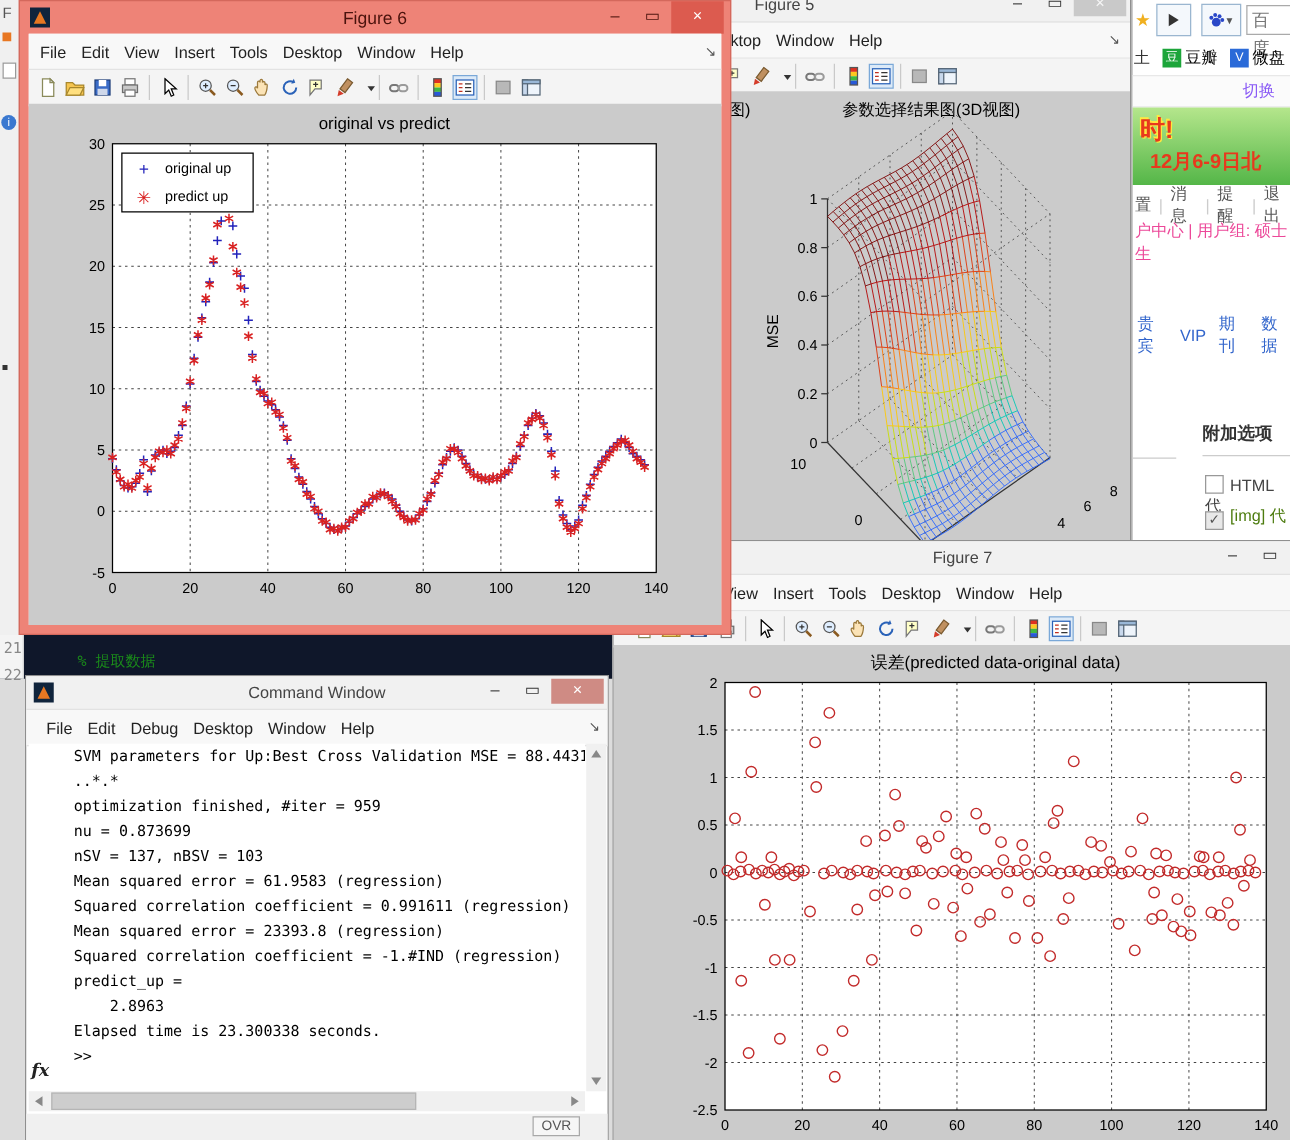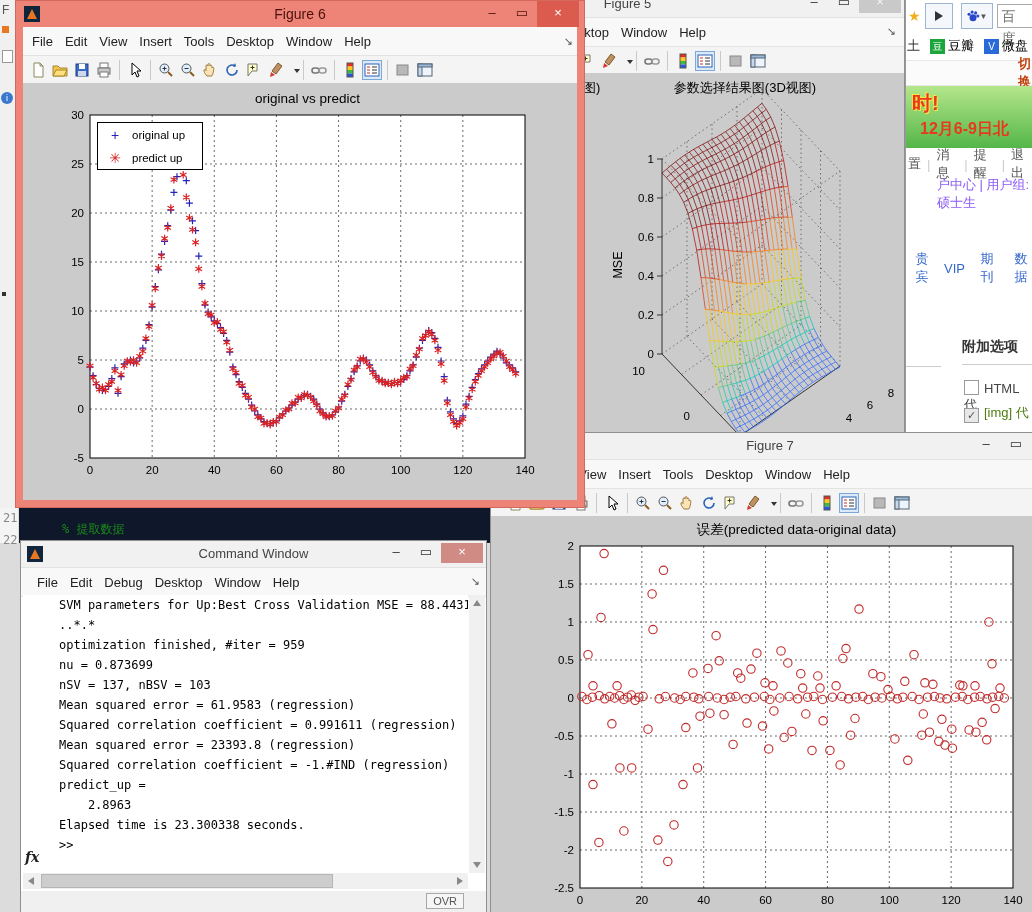--- a/index.html
+++ b/index.html
@@ -109,39 +109,39 @@
     <div class="br-row" style="top:34px;height:24px;">
       <span style="margin-left:1px;color:#333;">土</span>
       <span id="bookmarks" style="display:flex;align-items:center;">
           <span style="width: 15px; height: 15px; color: rgb(255, 255, 255); font-size: 10px; text-align: center; line-height: 15px; display: inline-block; margin-left: 10px; background: rgb(28, 165, 58);">豆</span>
           <span style="margin-left: 3px;">豆瓣</span>
           <span style="width: 15px; height: 15px; color: rgb(255, 255, 255); font-size: 10px; text-align: center; line-height: 15px; display: inline-block; margin-left: 10px; background: rgb(42, 106, 216);">V</span>
           <span style="margin-left: 3px;">微盘</span>
         </span>
     </div>
     <div class="br-row" style="top:60px;height:24px;background:#fbfbfb;border-top:1px solid #e8e8e8;border-bottom:1px solid #e8e8e8;">
-      <span style="margin-left:112px;color:#c2410c;font-weight:bold;">切换</span>
+      <span style="margin-left:88px;color:#8b5cf6;">切换</span>
     </div>
     <div class="br-banner" style="top:86px;height:62px;">
       <div class="l1" style="margin:4px 0 0 6px;">时!</div>
       <div class="l2" style="margin:2px 0 0 14px;">12月6-9日北</div>
     </div>
     <div class="br-row" style="top:152px;height:24px;color:#555;" id="navlinks">
         <span style="margin-left: 2px;">置</span>
         <span style="color: rgb(204, 204, 204); margin: 0px 6px;">|</span>
         <span>消息</span>
         <span style="color: rgb(204, 204, 204); margin: 0px 6px;">|</span>
         <span>提醒</span>
         <span style="color: rgb(204, 204, 204); margin: 0px 6px;">|</span>
         <span>退出</span>
       </div>
-    <div class="br-row" style="top:182px;height:24px;color:#8b5cf6;margin-left:29px;">
+    <div class="br-row" style="top:182px;height:24px;color:#ec4899;">
       <span style="margin-left:2px;">户中心 | 用户组: 硕士生</span>
     </div>
-    <div class="br-row" style="top:256px;height:24px;text-align:center;" id="linksrow">
+    <div class="br-row" style="top:256px;height:24px;" id="linksrow">
         <span class="br-link" style="margin-left: 4px;">贵宾</span>
         <span class="br-link" style="margin-left: 10px;">VIP</span>
         <span class="br-link" style="margin-left: 10px;">期刊</span>
         <span class="br-link" style="margin-left: 10px;">数据</span>
       </div>
     <div class="abs" style="left:-10px;top:366px;width:45px;height:1px;background:#ccc;"></div>
     <div class="abs" style="left:56px;top:338px;font-size:14px;font-weight:bold;color:#333;">附加选项</div>
     <div class="abs" style="left:56px;top:364px;right:0;height:1px;background:#ccc;"></div>
     <div class="abs" style="left:58px;top:380px;">
       <span class="cbx" id="cbx0"></span><span style="color:#444;">HTML 代</span>

